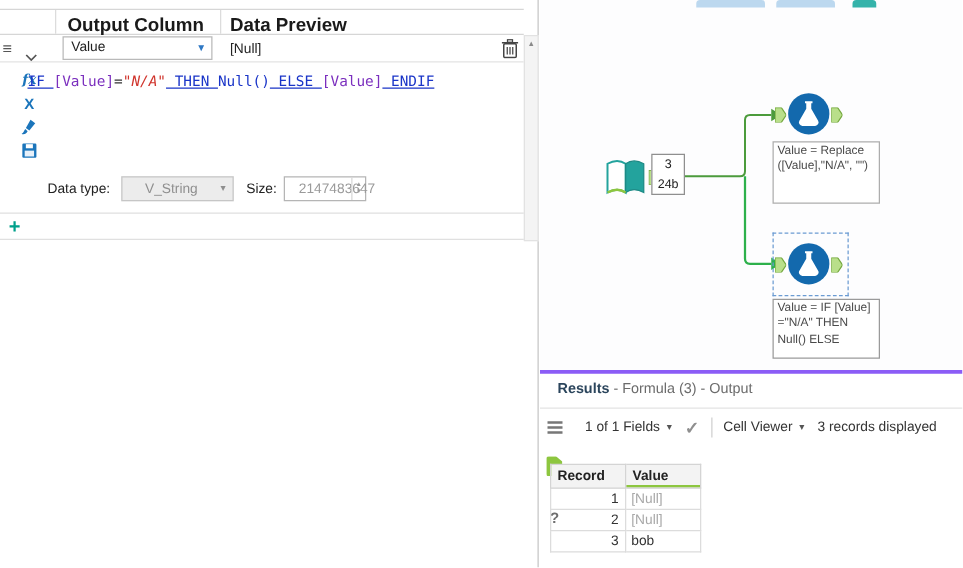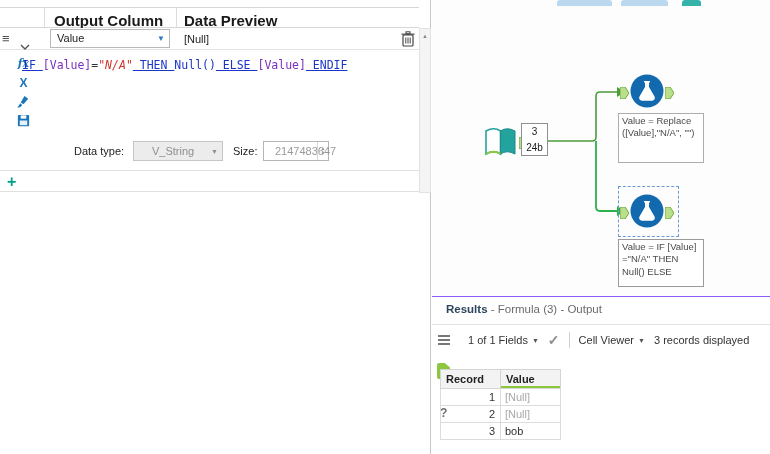--- a/index.html
+++ b/index.html
@@ -39,21 +39,21 @@
   .x-glyph  { font-weight:bold; color:#1b75bb; font-size:12px; }
 
   .code-line { position:absolute; left:22px; top:58px; font-family:"DejaVu Sans Mono", monospace;
                font-size:11.5px; white-space:pre; }
   .tk-kw  { color:#1a35c8;text-decoration:underline; }
   .tk-var { color:#7b2fbe; }
   .tk-op  { color:#333; }
   .tk-str { color:#d0342c; font-style:italic; }
   .tk-fn  { color:#1a35c8; }
 
-  .datatype-row { position:absolute; left:0; top:141px; width:419px; height:22px;margin-left:36px; }
+  .datatype-row { position:absolute; left:0; top:141px; width:419px; height:22px; }
   .dt-label { position:absolute; top:4px; font-size:11px; color:#222; }
   .dt-select { position:absolute; left:97px; top:0; width:90px; height:20px; background:#ececec;
                border:1px solid #c6c6c6; color:#8f8f8f; font-size:11px; line-height:18px; padding-left:18px; }
   .dt-select .caret { position:absolute; right:4px; top:6px; font-size:7px; color:#8f8f8f; line-height:7px; }
   .size-input { position:absolute; left:227px; top:0; width:66px; height:20px; background:#fff;
                 border:1px solid #b5b5b5; color:#9a9a9a; font-size:11px; line-height:18px; padding-left:11px; }
   .spinner { position:absolute; right:0; top:0; bottom:0; width:11px; border-left:1px solid #d8d8d8;
              display:flex; flex-direction:column; align-items:center; justify-content:center;
              font-size:5px; color:#999; line-height:5px; }
 
@@ -75,21 +75,21 @@
   .formula-tool { position:absolute; width:36px; height:36px; cursor:pointer; }
   .selection-box { position:absolute; left:186px; top:186px; width:61px; height:51px;
                    border:1px dashed #6b9bd2; }
   .annotation { position:absolute; width:86px; background:#fff; font-size:9.5px; color:#4a4a4a;
                 padding:1px 3px; line-height:1.3; overflow:hidden; }
   .ann-1 { left:186px; top:113px; height:50px; border:1px solid #adadad; }
   .ann-2 { left:186px; top:239px; height:48px; border:1px solid #9a9a9a; }
 
   
   .results-panel { position:absolute; left:432px; top:296px; width:338px; height:158px;
-                   background:#fff; border-top:1px solid #8b5cf6; }
+                   background:#fff; border-top:3px solid #8b5cf6; }
   .results-title { position:absolute; left:14px; top:6px; font-size:11.5px; color:#6b6b6b; }
   .results-title .bold { font-weight:bold; color:#2b455c; }
   .results-hr { position:absolute; left:0; top:27px; width:100%; height:1px; background:#e3e3e3; }
 
   .r-sidebar-icon { position:absolute; cursor:pointer; }
   .list-icon-bars { width:12px; height:10px; border-top:2px solid #777;
                     border-bottom:2px solid #777; }
   .list-icon-bars::after { content:""; display:block; margin-top:2px; border-top:2px solid #777; }
   .data-icon-shape { width:13px; height:16px; background:#8dc63f; border-radius:2px;
                      clip-path:polygon(0 0, 60% 0, 100% 28%, 100% 100%, 0 100%); }

